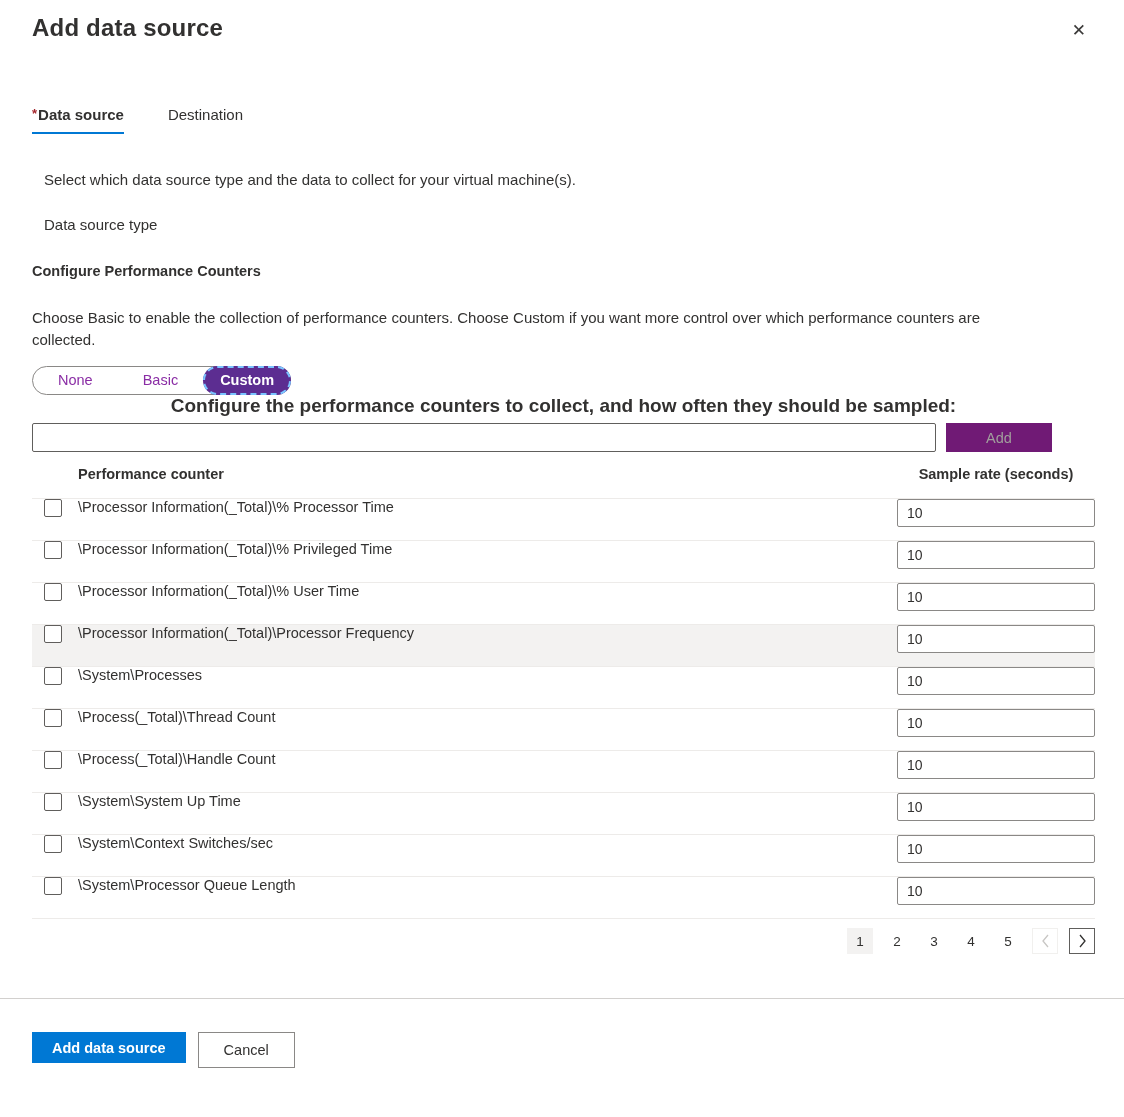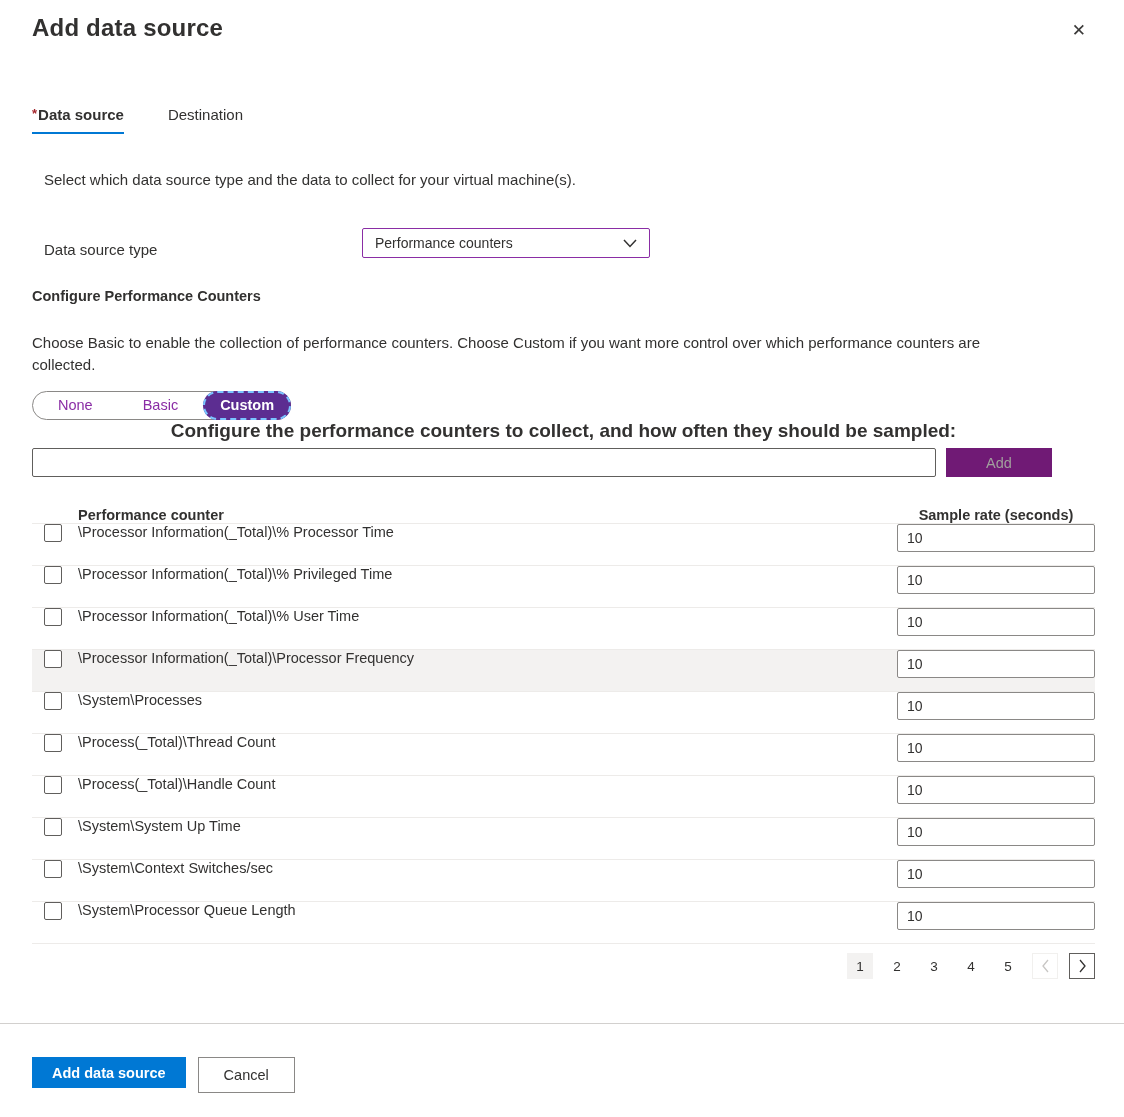--- a/index.html
+++ b/index.html
@@ -21,21 +21,21 @@
     cursor: pointer; line-height: 1; padding: 4px;
   }
 
   .tabs { display: flex; gap: 44px; margin-top: 64px; }
   .tab { font-size: 15px; padding-bottom: 9px; cursor: pointer; color: #323130; }
   .tab.active { font-weight: 600; border-bottom: 2.5px solid #0078d4; }
   .req-marker { color: #a4262c; font-size: 13px; margin-right: 1px; position: relative; top: -2px; }
 
   .intro { margin: 37px 0 0 12px; font-size: 15px; }
 
-  .form-row { display: flex; align-items: flex-end; margin-top: 40px; margin-left: 12px; }
+  .form-row { display: flex; align-items: center; margin-top: 28px; margin-left: 12px; }
   .form-label { width: 318px; font-size: 15px; }
   .dropdown {
     width: 288px; height: 30px;
     border: 1.5px solid #8a2da5; border-radius: 2px;
     display: flex; align-items: center; justify-content: space-between;
     padding: 0 12px; font-size: 14px; cursor: pointer; background: #fff;
   }
 
   .section-heading { margin-top: 30px; font-size: 14.5px; font-weight: 700; }
   .desc { margin-top: 28px; font-size: 15px; line-height: 22px; max-width: 1010px; }
@@ -62,21 +62,21 @@
     width: 904px; height: 29px; border: 1px solid #605e5c; border-radius: 2px;
     padding: 0 8px; font-size: 14px; font-family: "Liberation Sans", sans-serif;
   }
   .add-btn {
     margin-left: 10px; width: 106px; height: 29px;
     background: #701a75; border: none; color: #a19f9d;
     font-size: 14.5px; font-family: "Liberation Sans", sans-serif;
   }
 
   .table-header {
-    display: flex; align-items: flex-end; margin-top: 14px; height: 33px;
+    display: flex; align-items: flex-start; margin-top: 14px; height: 33px;
     border-bottom: 1px solid #edebe9; font-size: 14.5px; font-weight: 700;
   }
   .col-counter { margin-left: 46px; }
   .col-rate { margin-left: auto; width: 198px; text-align: center; }
 
   .row {
     display: flex; align-items: flex-start; height: 42px;
     border-bottom: 1px solid #edebe9;
   }
   .row.highlighted { background: #f3f2f1; }
@@ -127,26 +127,20 @@
 
   <div class="tabs">
     <div class="tab active"><span class="req-marker">*</span><span>Data source</span></div>
     <div class="tab"><span>Destination</span></div>
   </div>
 
   <p class="intro">Select which data source type and the data to collect for your virtual machine(s).</p>
 
   <div class="form-row">
     <span class="form-label">Data source type</span>
-    <div class="dropdown">
-      <span>Performance counters</span>
-      <svg width="14" height="9" viewBox="0 0 14 9">
-          <polyline points="1,1 7,7.5 13,1" fill="none" stroke="#323130" stroke-width="1.5"></polyline>
-        </svg>
-    </div>
   </div>
 
   <h2 class="section-heading">Configure Performance Counters</h2>
   <p class="desc">Choose Basic to enable the collection of performance counters. Choose Custom if you want more control over which performance counters are collected.</p>
 
   <div class="toggle">
     <span class="toggle-opt">None</span>
     <span class="toggle-opt">Basic</span>
     <span class="toggle-opt selected">Custom</span>
   </div>

